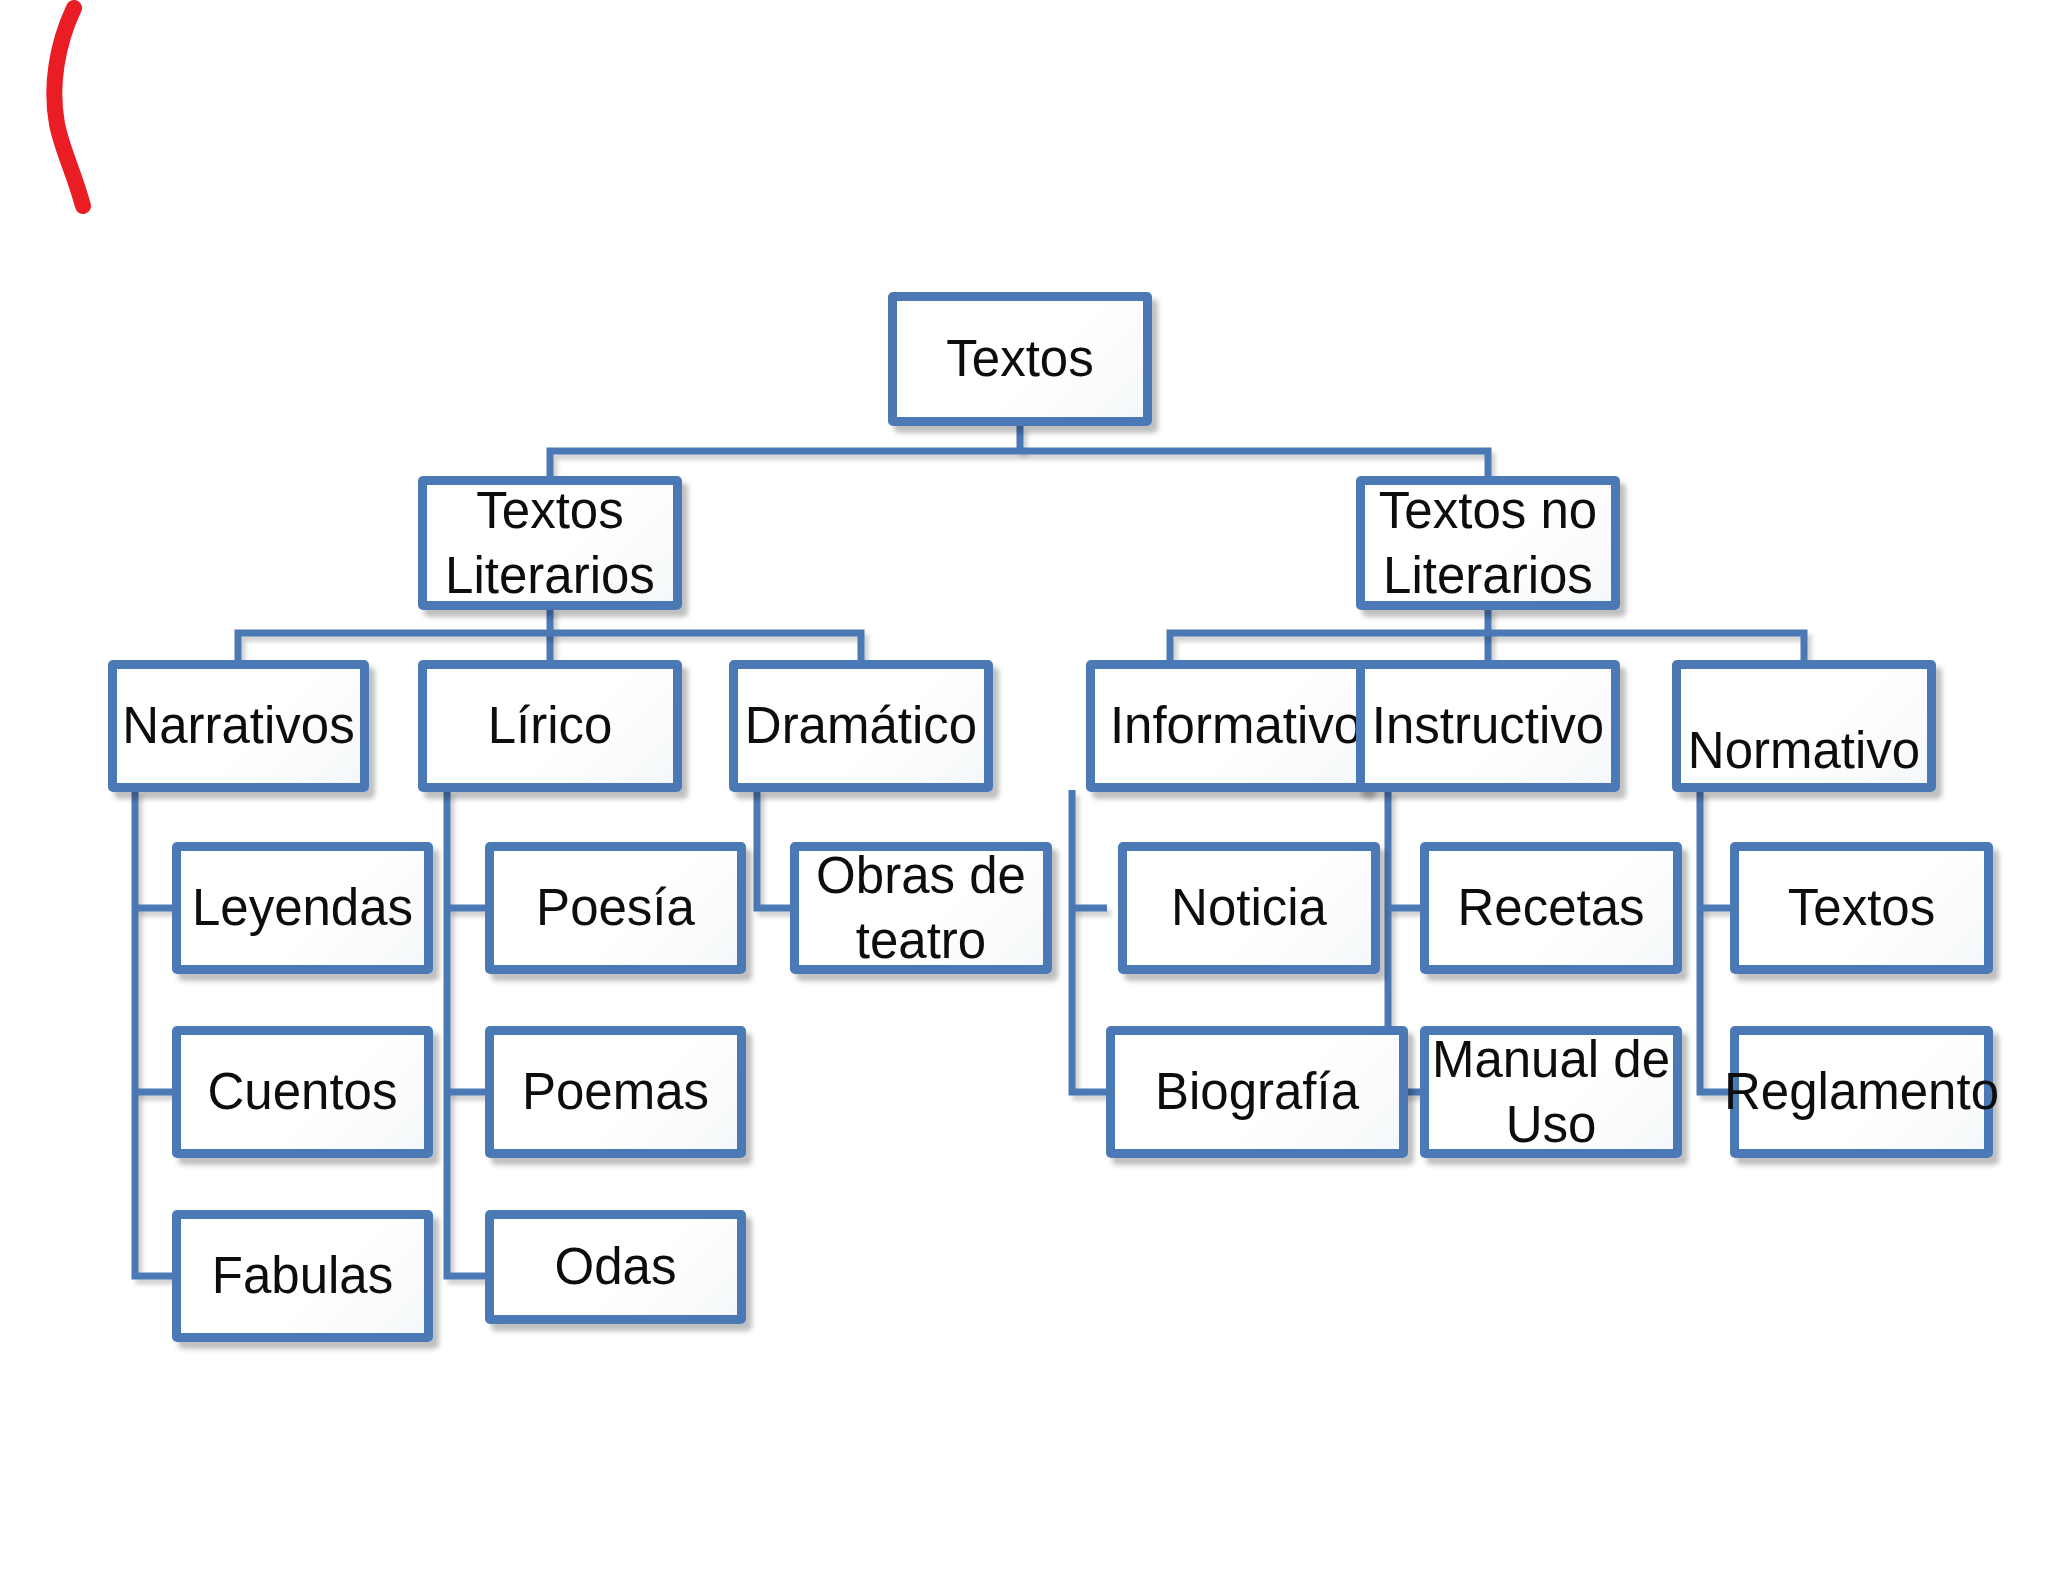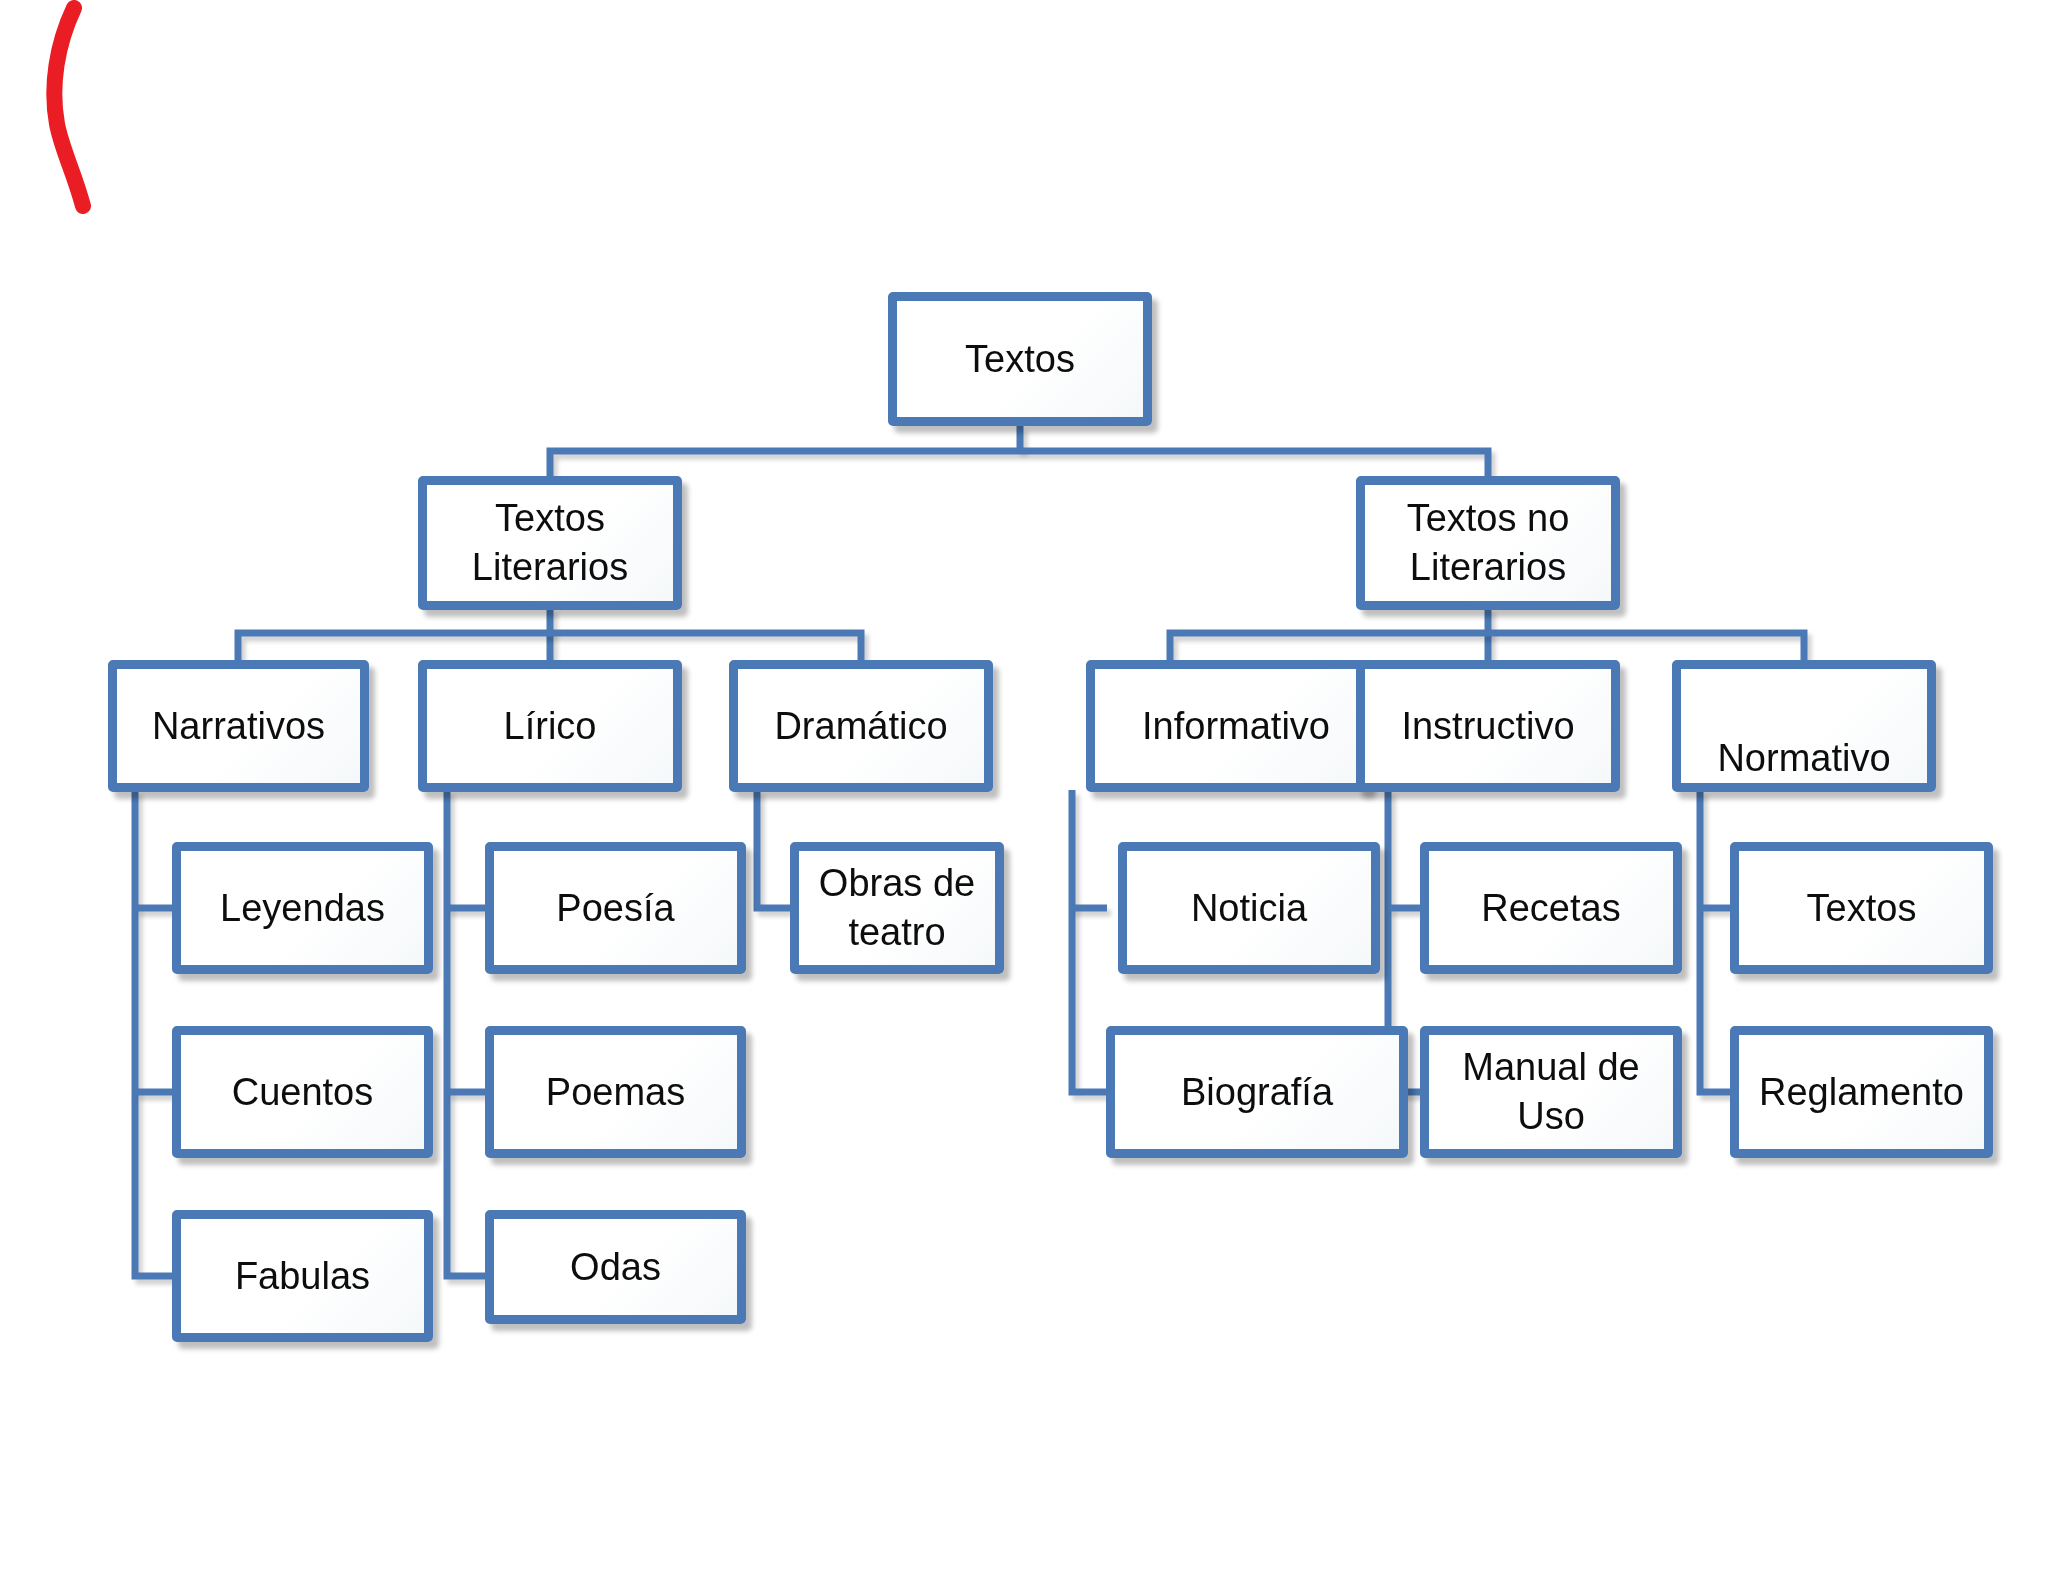--- a/index.html
+++ b/index.html
@@ -40,21 +40,21 @@
     border-radius: 5px;
     background: linear-gradient(135deg, #ffffff 55%, #f5f8fa 100%);
     box-shadow: 6px 7px 5px rgba(0,0,0,0.25);
     display: flex;
     align-items: center;
     justify-content: center;
     text-align: center;
   }
   .node .label {
     color: #0d0d0d;
-    font-size: 38px;
+    font-size: 51px;
     line-height: 1.28;
     white-space: pre-line;
     letter-spacing: 0px;
   }
 </style>
 </head>
 <body>
 
 <div id="canvas">
   <svg id="connector-layer" viewBox="0 0 2048 1582" xmlns="http://www.w3.org/2000/svg">
@@ -122,21 +122,21 @@
       </div>
       <div class="node" style="left: 485px; top: 842px; width: 261px; height: 132px;">
         <span class="label">Poesía</span>
       </div>
       <div class="node" style="left: 485px; top: 1026px; width: 261px; height: 132px;">
         <span class="label">Poemas</span>
       </div>
       <div class="node" style="left: 485px; top: 1210px; width: 261px; height: 114px;">
         <span class="label">Odas</span>
       </div>
-      <div class="node" style="left: 790px; top: 842px; width: 214px; height: 132px;">
+      <div class="node" style="left: 790px; top: 842px; width: 262px; height: 132px;">
         <span class="label">Obras de
 teatro</span>
       </div>
       <div class="node" style="left: 1106px; top: 842px; width: 262px; height: 132px; margin-left: 12px;">
         <span class="label">Noticia</span>
       </div>
       <div class="node" style="left: 1106px; top: 1026px; width: 302px; height: 132px;">
         <span class="label">Biografía</span>
       </div>
       <div class="node" style="left: 1420px; top: 842px; width: 262px; height: 132px;">

